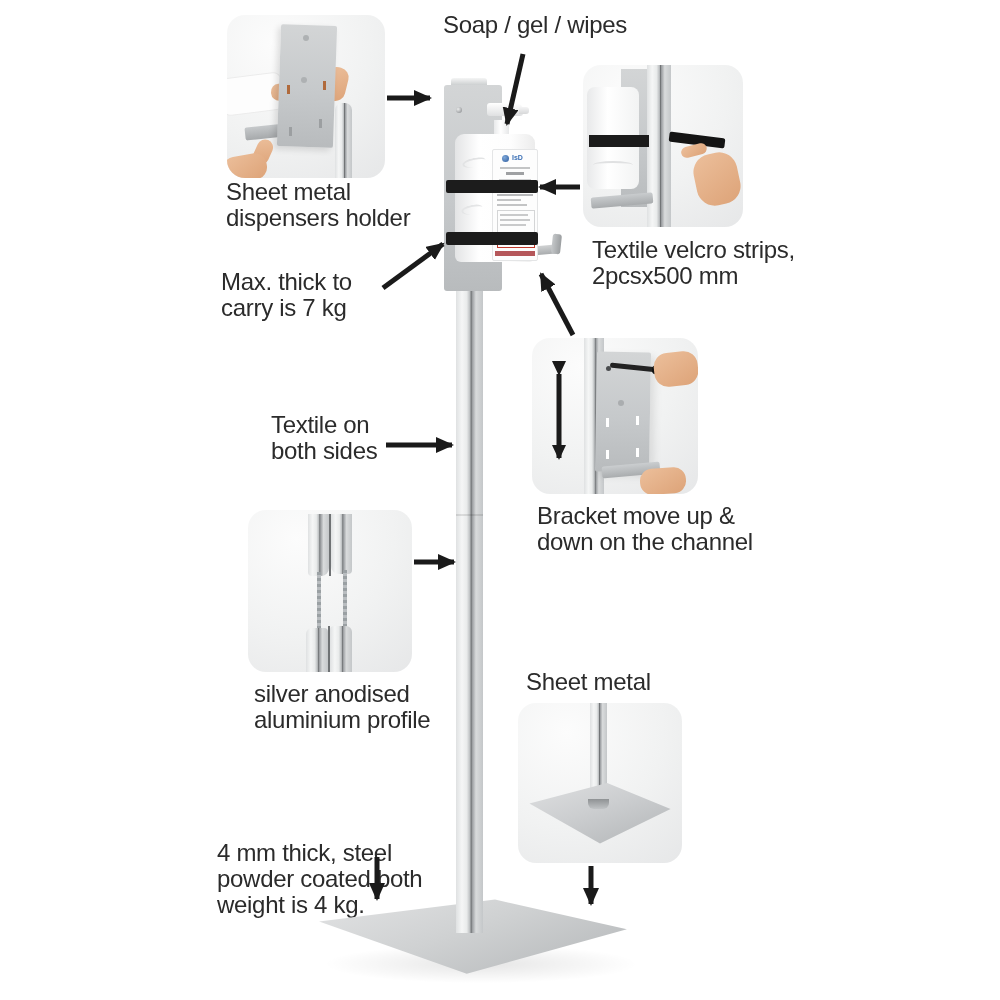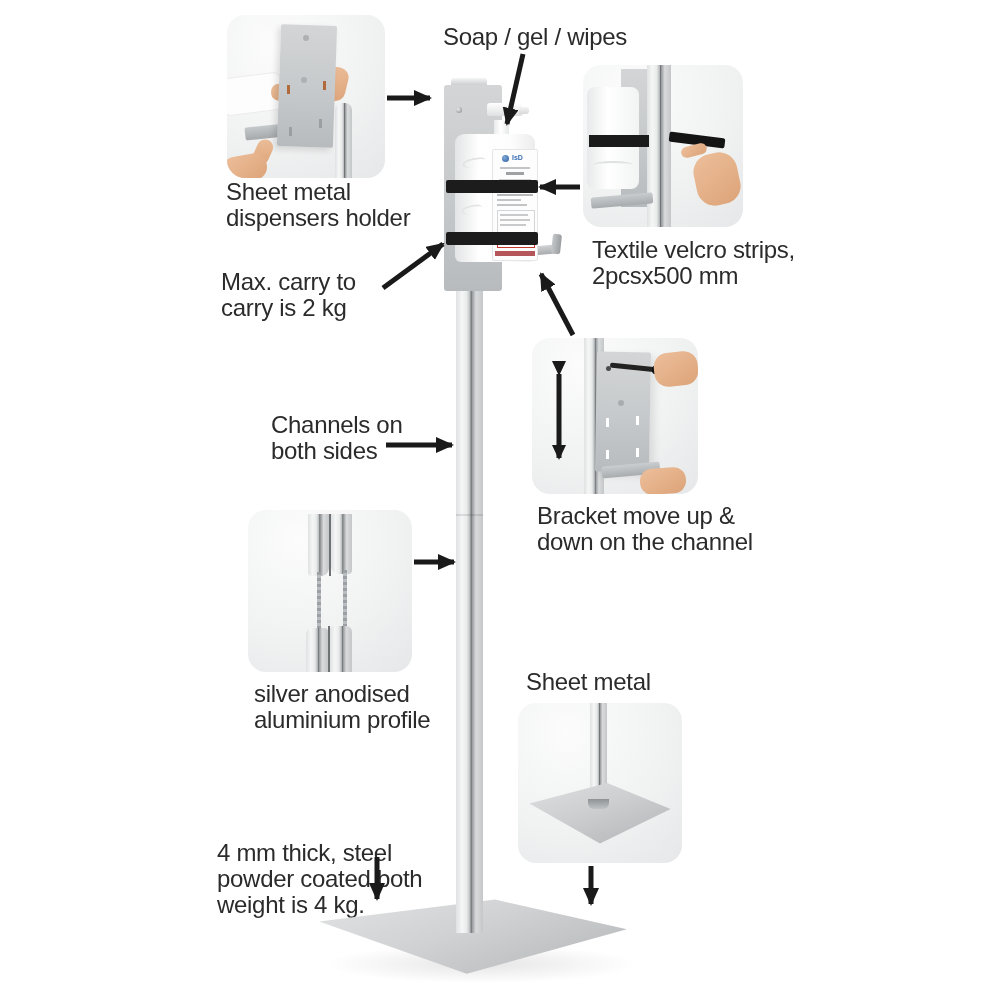--- a/index.html
+++ b/index.html
@@ -154,41 +154,41 @@
   </div>
 
   <div class="inset" style="left:518px;top:703px;width:164px;height:160px;z-index:5;">
     <div class="abs metalV" style="left:72px;top:0px;width:17px;height:100px;"></div>
     <div class="abs" style="left:10px;top:76px;width:144px;height:68px;
                 background:linear-gradient(160deg,#e0e1e2 0%,#ccced0 45%,#b0b3b5 100%);
                 clip-path:polygon(55% 6%, 99% 44%, 50% 95%, 1% 36%);"></div>
     <div class="abs" style="left:70px;top:96px;width:21px;height:10px;background:linear-gradient(180deg,#8f9294,#c0c3c5);border-radius:0 0 6px 6px;"></div>
   </div>
 
-  <div class="lbl" style="left:443px;top:24px;font-size:24px;">
+  <div class="lbl" style="left:443px;top:12px;font-size:24px;">
     <div>Soap / gel / wipes</div>
   </div>
 
   <div class="lbl" style="left:226px;top:179px;font-size:24px;">
     <div>Sheet metal</div>
     <div>dispensers holder</div>
   </div>
 
   <div class="lbl" style="left:221px;top:269px;font-size:24px;">
-    <div>Max. carry to</div>
-    <div>carry is 2 kg</div>
+    <div>Max. thick to</div>
+    <div>carry is 7 kg</div>
   </div>
 
   <div class="lbl" style="left:592px;top:237px;font-size:24px;">
     <div>Textile velcro strips,</div>
     <div>2pcsx500 mm</div>
   </div>
 
   <div class="lbl" style="left:271px;top:412px;font-size:24px;">
-    <div>Channels on</div>
+    <div>Textile on</div>
     <div>both sides</div>
   </div>
 
   <div class="lbl" style="left:537px;top:503px;font-size:24px;">
     <div>Bracket move up &amp;</div>
     <div>down on the channel</div>
   </div>
 
   <div class="lbl" style="left:254px;top:681px;font-size:24px;">
     <div>silver anodised</div>

